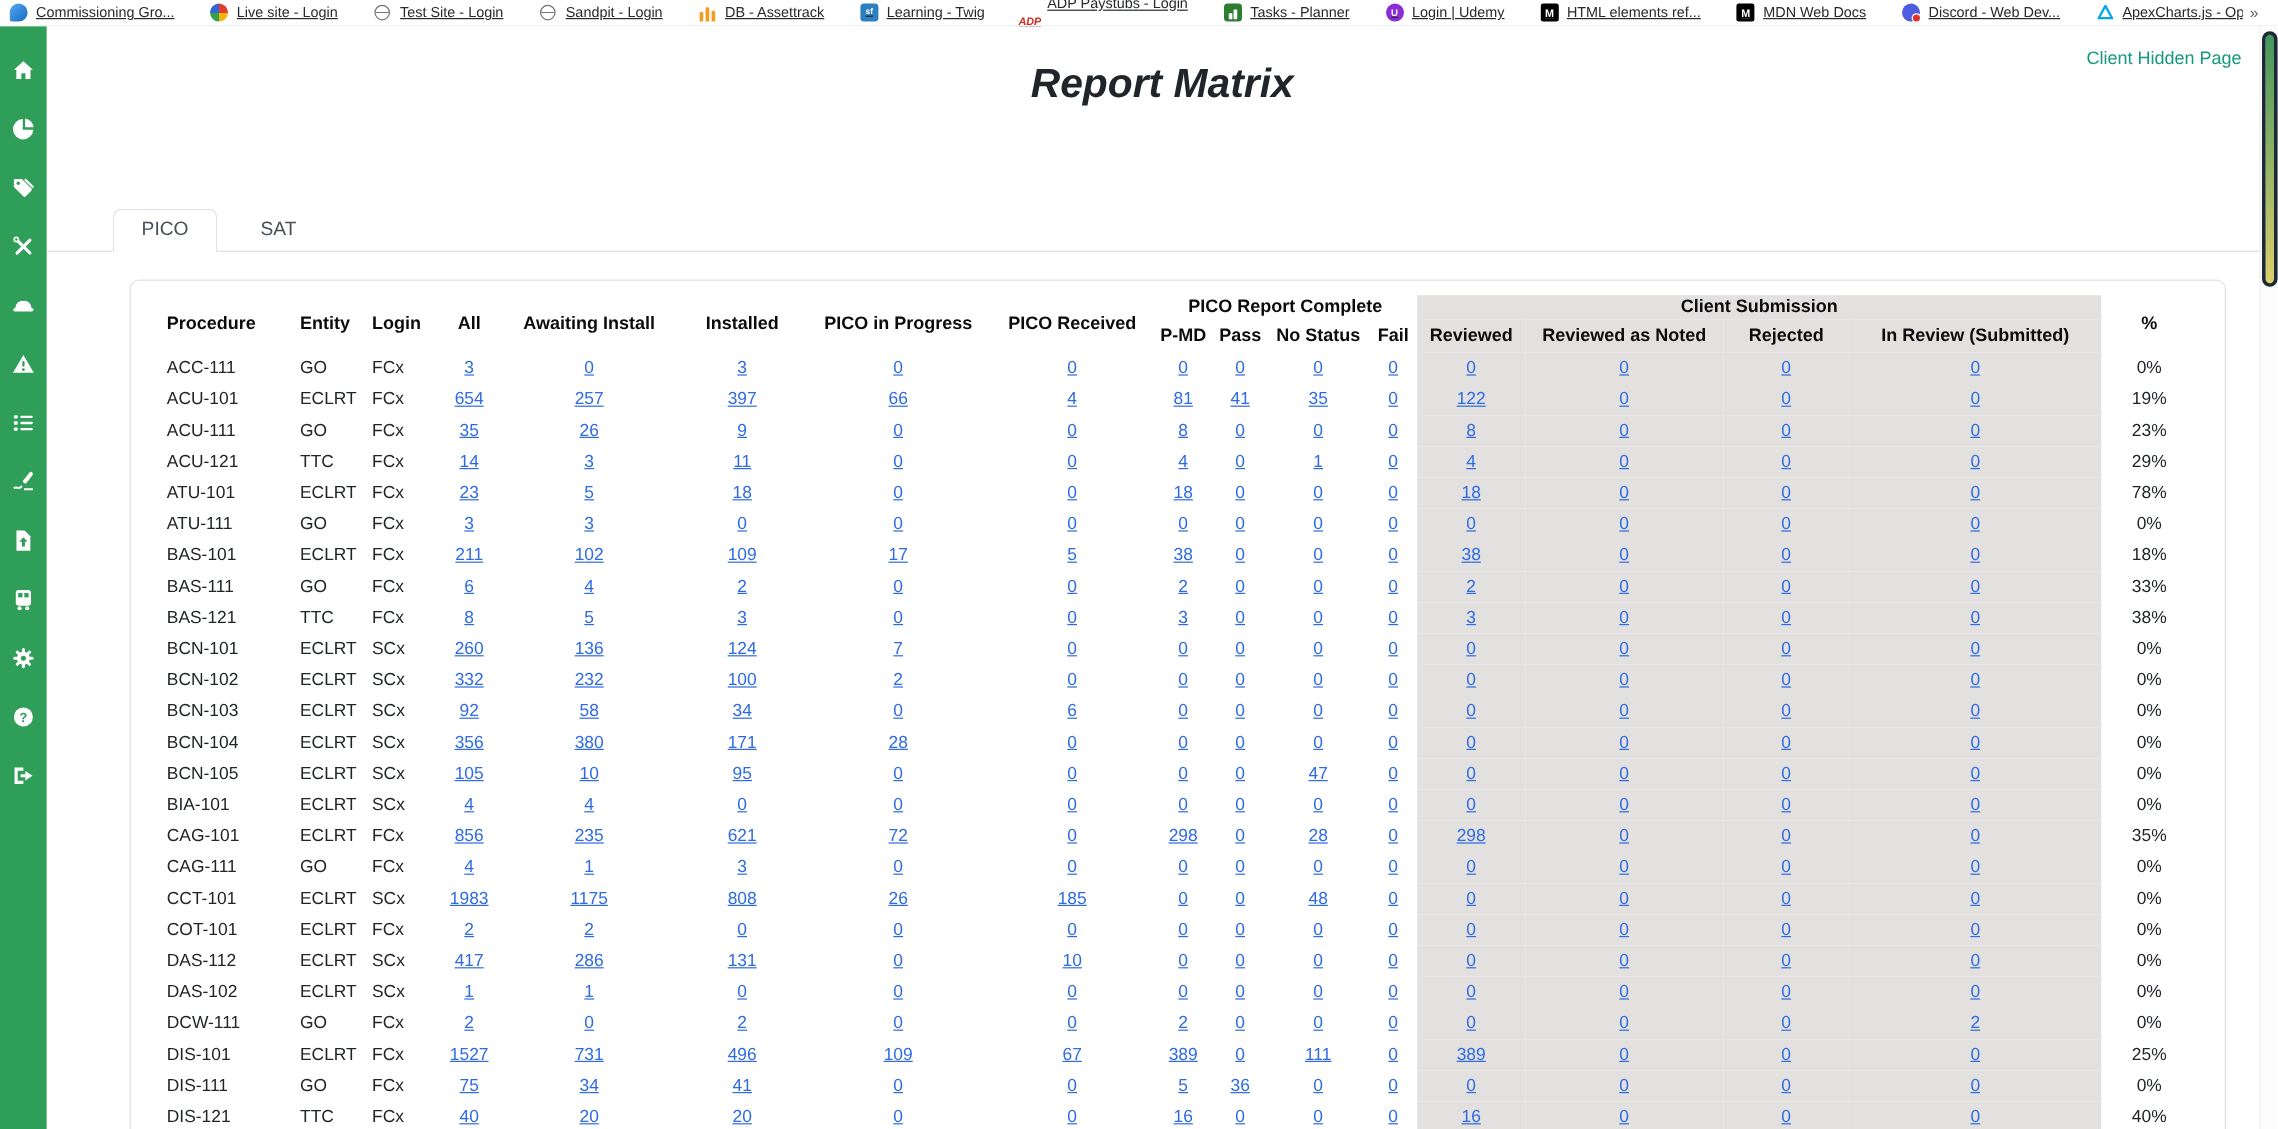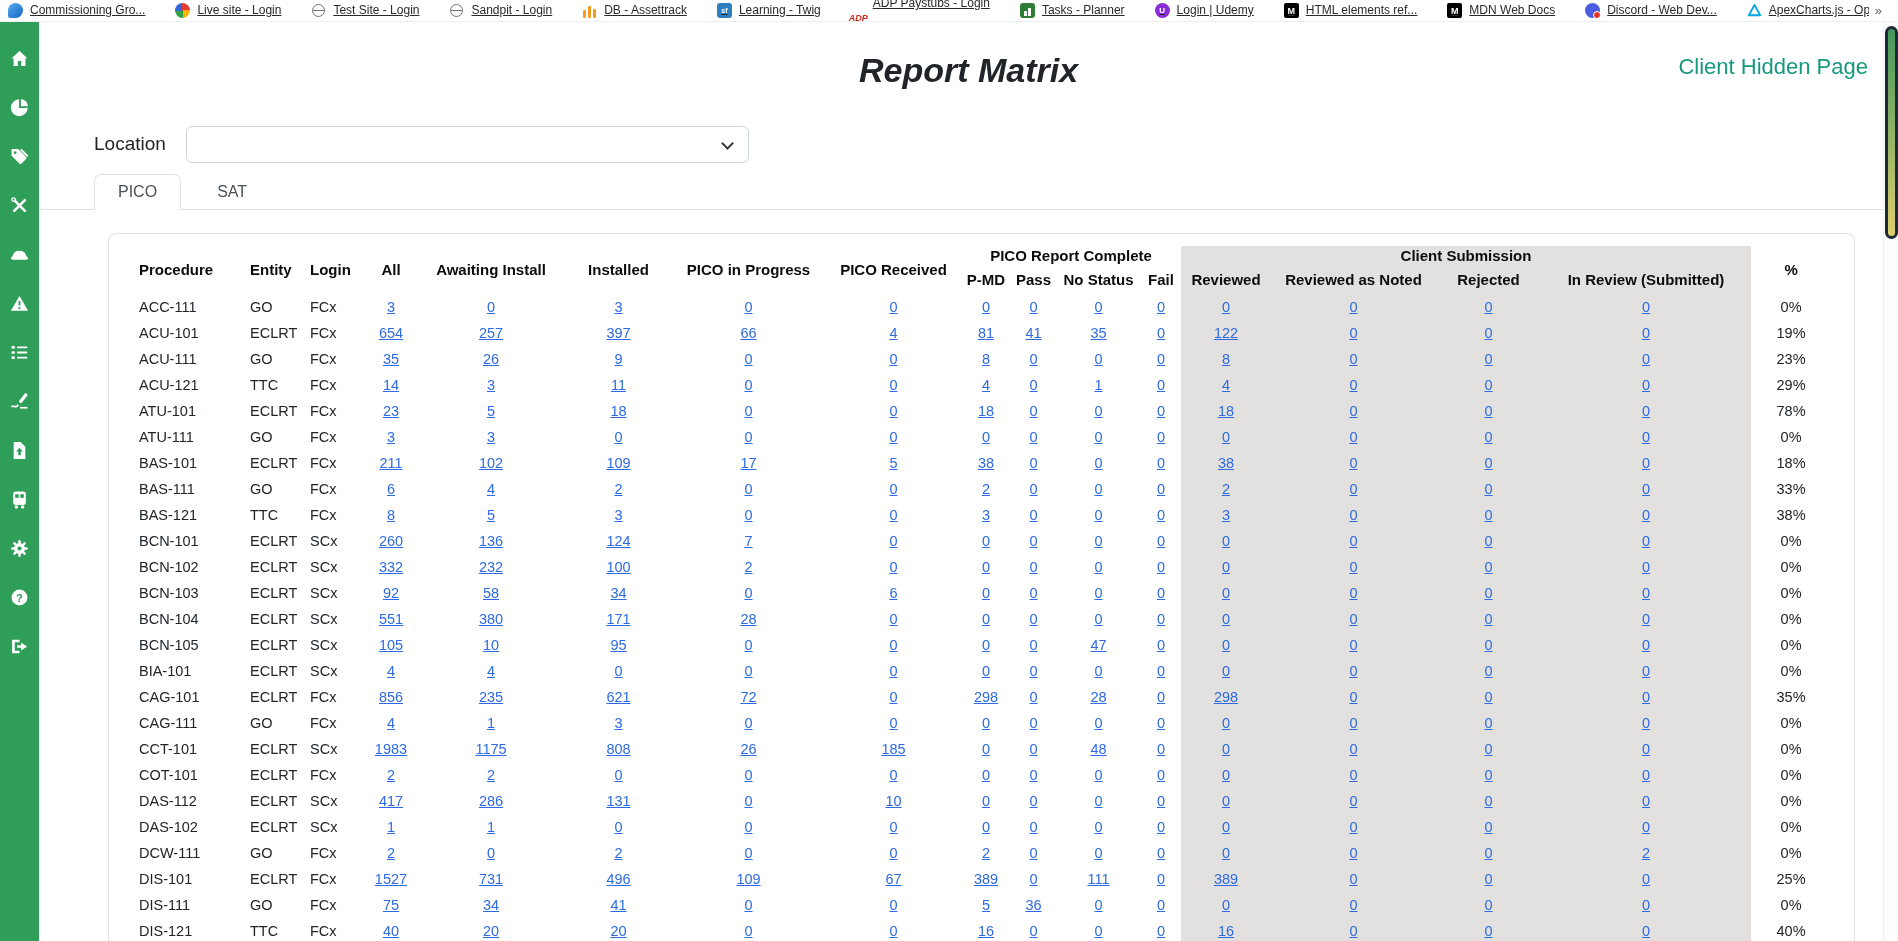--- a/index.html
+++ b/index.html
@@ -37,21 +37,21 @@
 
   
   .app-row { display:flex; height:919px; }
   .sidebar { width:39px; background:#2f9e58; display:flex; flex-direction:column;
     align-items:center; padding-top:26px; gap:29px; flex:none; }
   .side-item { width:20px; height:20px; display:flex; align-items:center; justify-content:center; cursor:pointer; }
   .side-item svg { width:19px; height:19px; display:block; }
 
   .main { flex:1; position:relative; background:#fff; overflow:hidden; }
 
-  .hidden-page-link { position:absolute; top:32px; right:30px; color:#16997e; font-size:22px;
+  .hidden-page-link { position:absolute; top:18px; right:30px; color:#16997e; font-size:15px;
     cursor:pointer; text-decoration:none; }
 
   .page-title { margin-top:28px; text-align:center; font-size:34px; line-height:40px;
     font-weight:700; color:#212529;font-style:italic; }
 
   .header-row { margin-top:30px; padding:0 45px 0 55px; display:flex; align-items:center;
     justify-content:space-between; height:48px; }
   .section-heading { font-size:35px; font-weight:700; color:#212529; letter-spacing:.5px; }
   .location-wrap { display:flex; align-items:center; gap:20px; }
   .location-label { font-size:19px; color:#212529; }
@@ -267,27 +267,20 @@
         </svg>
       </a>
     </nav>
 
   <div class="main">
     <a class="hidden-page-link">Client Hidden Page</a>
 
     <h1 class="page-title">Report Matrix</h1>
 
     <div class="header-row">
-      <div class="location-wrap">
-        <span class="location-label">Location</span>
-        <div class="location-select">
-          <span></span>
-          <span class="chev"></span>
-        </div>
-      </div>
     </div>
 
     <div class="tabs">
       <div class="tab active">PICO</div>
       <div class="tab">SAT</div>
     </div>
 
     <div class="card">
       <table>
         <colgroup>
@@ -560,21 +553,21 @@
               <td class="shaded"><a>0</a></td>
               <td class="shaded"><a>0</a></td>
               <td class="shaded"><a>0</a></td>
               <td class="shaded"><a>0</a></td>
               <td>0%</td>
             </tr>
             <tr>
               <td class="c-left c-proc">BCN-104</td>
               <td class="c-left">ECLRT</td>
               <td class="c-left">SCx</td>
-              <td><a>551</a></td>
+              <td><a>356</a></td>
               <td><a>380</a></td>
               <td><a>171</a></td>
               <td><a>28</a></td>
               <td><a>0</a></td>
               <td><a>0</a></td>
               <td><a>0</a></td>
               <td><a>0</a></td>
               <td><a>0</a></td>
               <td class="shaded"><a>0</a></td>
               <td class="shaded"><a>0</a></td>

